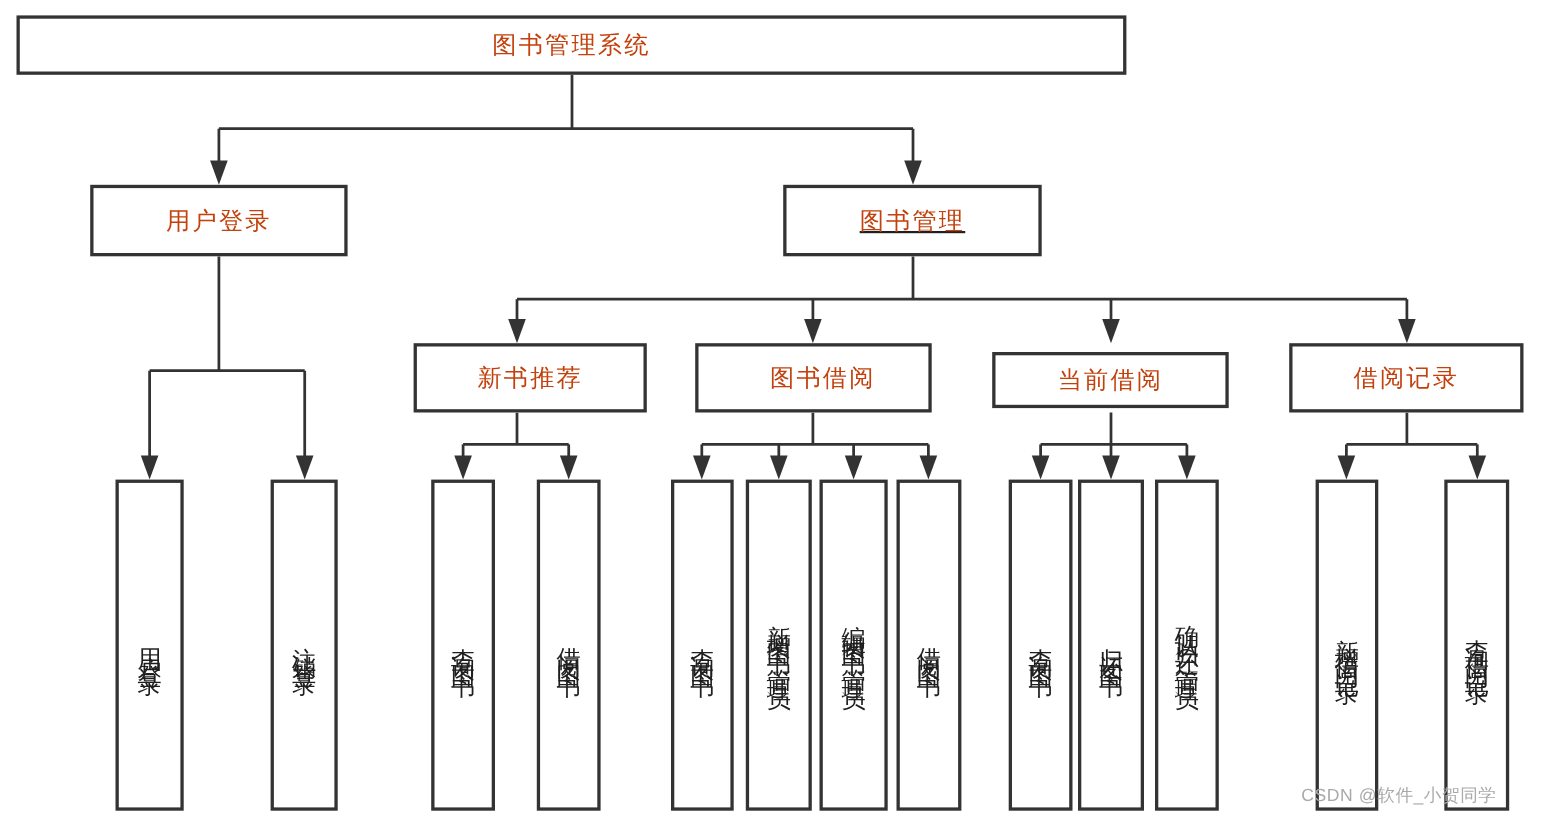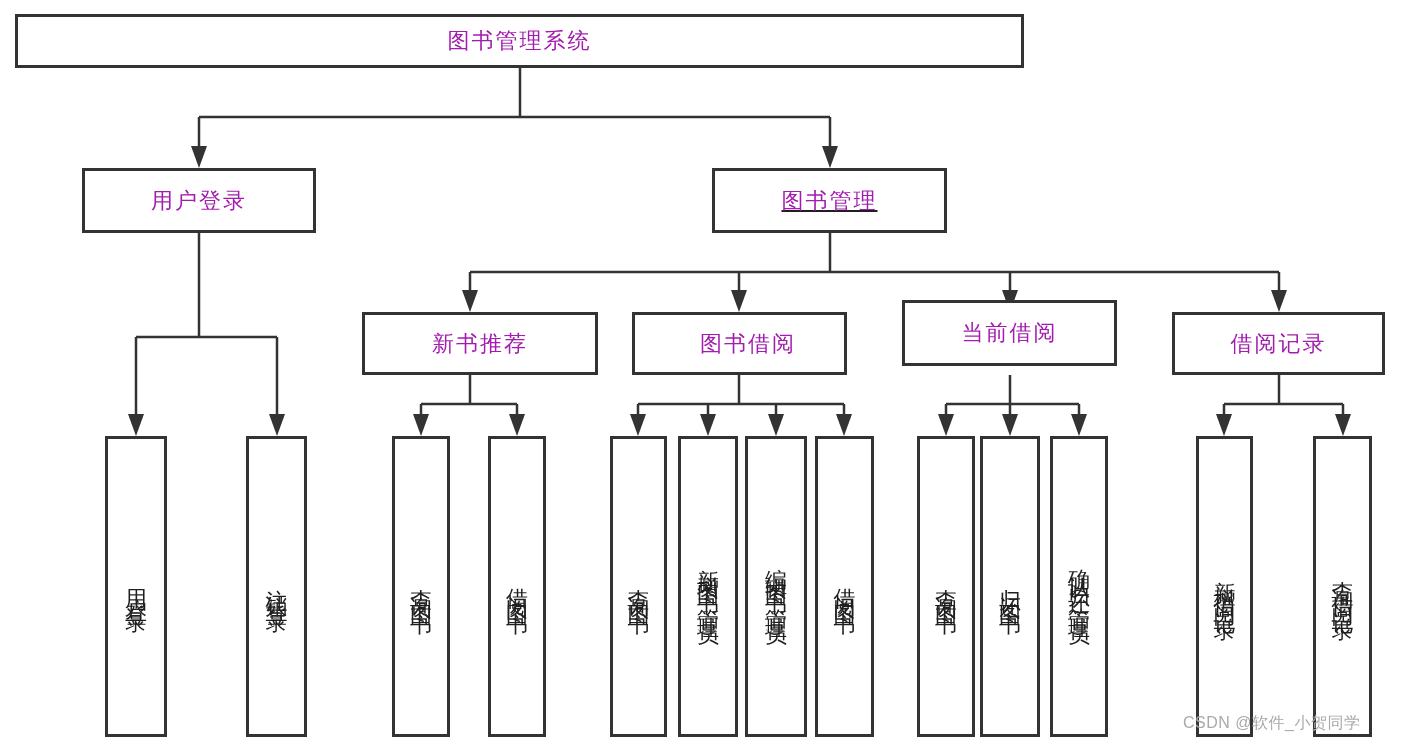--- a/index.html
+++ b/index.html
@@ -15,21 +15,21 @@
     position:absolute;
     background:#ffffff;
     border:3px solid #333333;
     box-sizing:border-box;
     display:flex;align-items:center;justify-content:center;
     color:#1f1f1f;
   }
   .h-label{
     font-size:22px;
     letter-spacing:2px;
-    color:#a21caf;
+    color:#c2410c;
     white-space:nowrap;
   }
   .leaf .v-label{
     writing-mode:vertical-rl;
     text-orientation:mixed;
     font-size:22px;
     letter-spacing:8px;
     line-height:1;
     color:#1f1f1f;
   }
@@ -139,27 +139,27 @@
     <span class="h-label">图书管理系统</span>
   </div>
 
   <div class="node" style="left:82px;top:168px;width:234px;height:65px;">
     <span class="h-label">用户登录</span>
   </div>
   <div class="node" style="left:712px;top:168px;width:235px;height:65px;text-decoration:underline;">
     <span class="h-label">图书管理</span>
   </div>
 
-  <div class="node" style="left:362px;top:312px;width:236px;height:63px;">
+  <div class="node" style="left:376px;top:312px;width:212px;height:63px;">
     <span class="h-label">新书推荐</span>
   </div>
   <div class="node" style="left:632px;top:312px;width:215px;height:63px;padding-left:17px;">
     <span class="h-label">图书借阅</span>
   </div>
-  <div class="node" style="left:902px;top:300px;width:215px;height:66px;">
+  <div class="node" style="left:902px;top:320px;width:215px;height:51px;">
     <span class="h-label">当前借阅</span>
   </div>
   <div class="node" style="left:1172px;top:312px;width:213px;height:63px;">
     <span class="h-label">借阅记录</span>
   </div>
 
   <div class="node leaf" style="left:105px;top:436px;width:62px;height:301px;">
     <span class="v-label">用户登录</span>
   </div>
   <div class="node leaf" style="left:246px;top:436px;width:61px;height:301px;">

